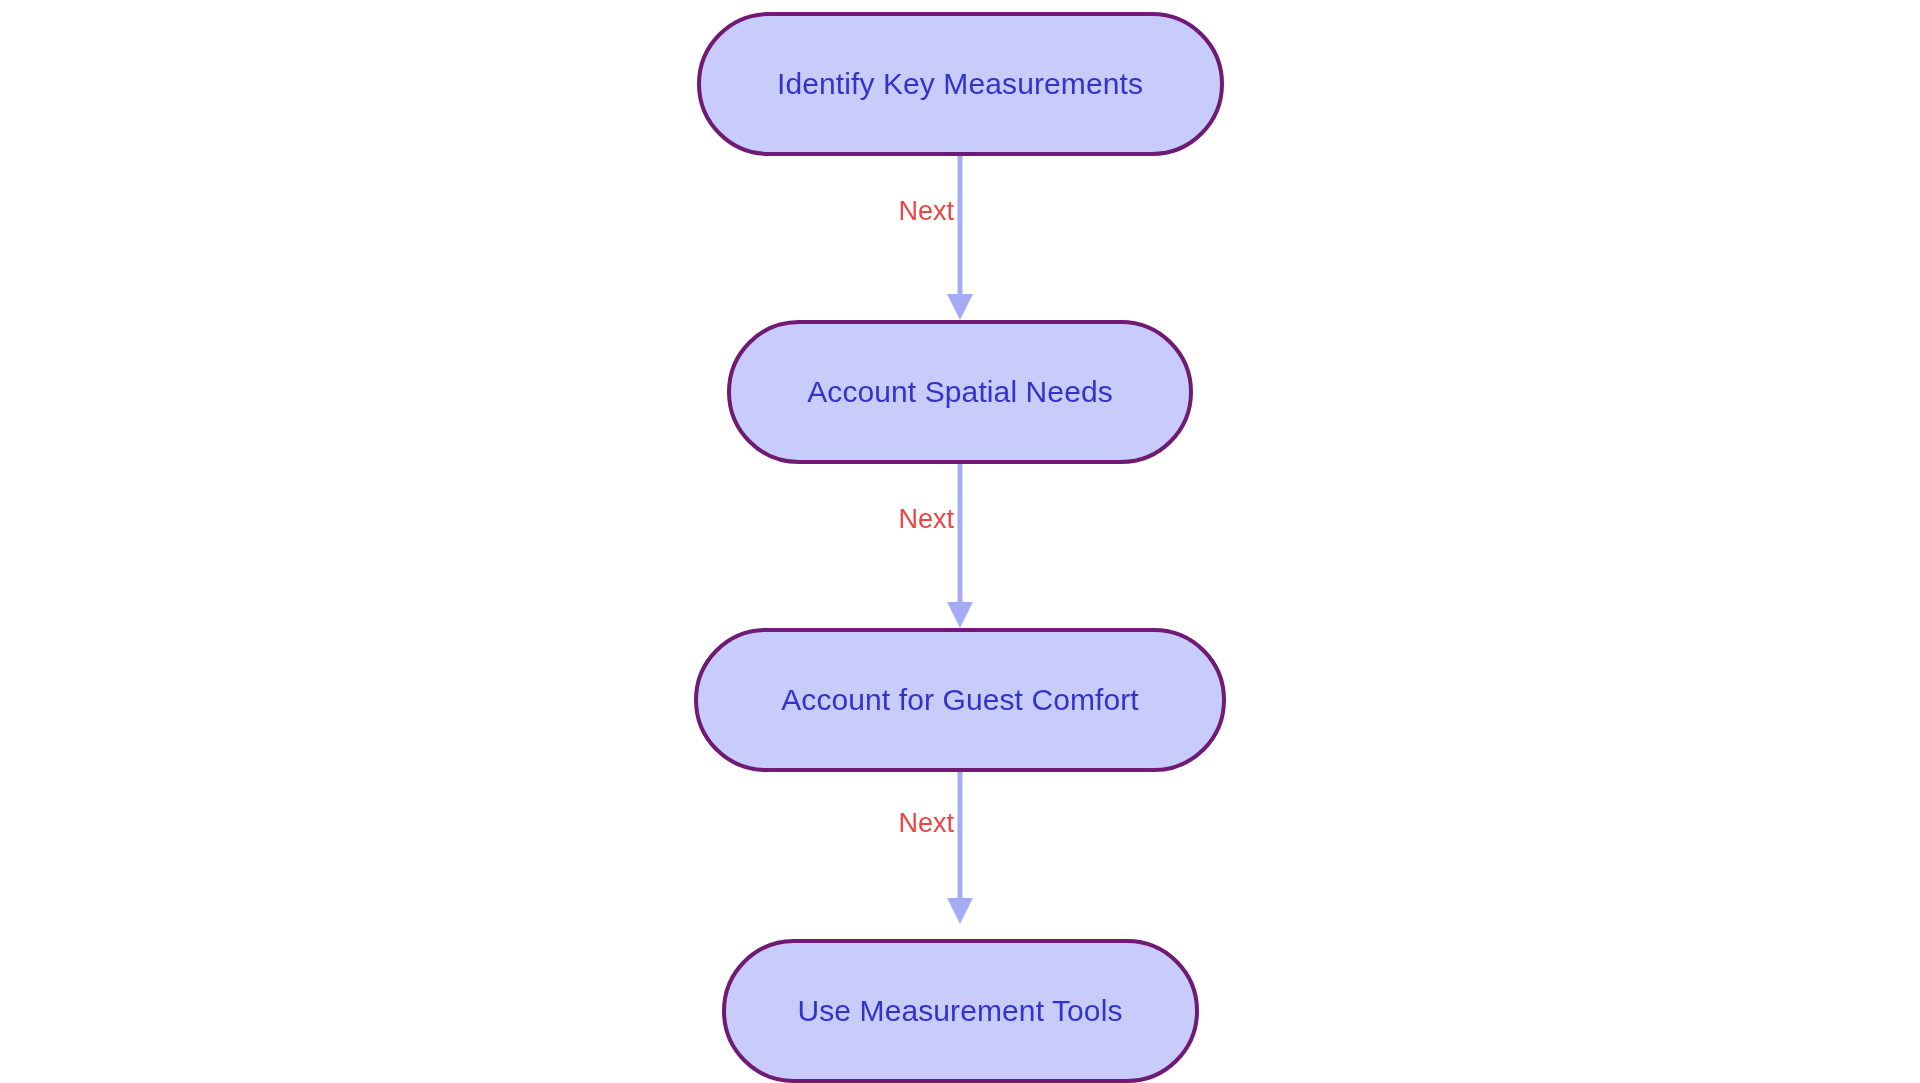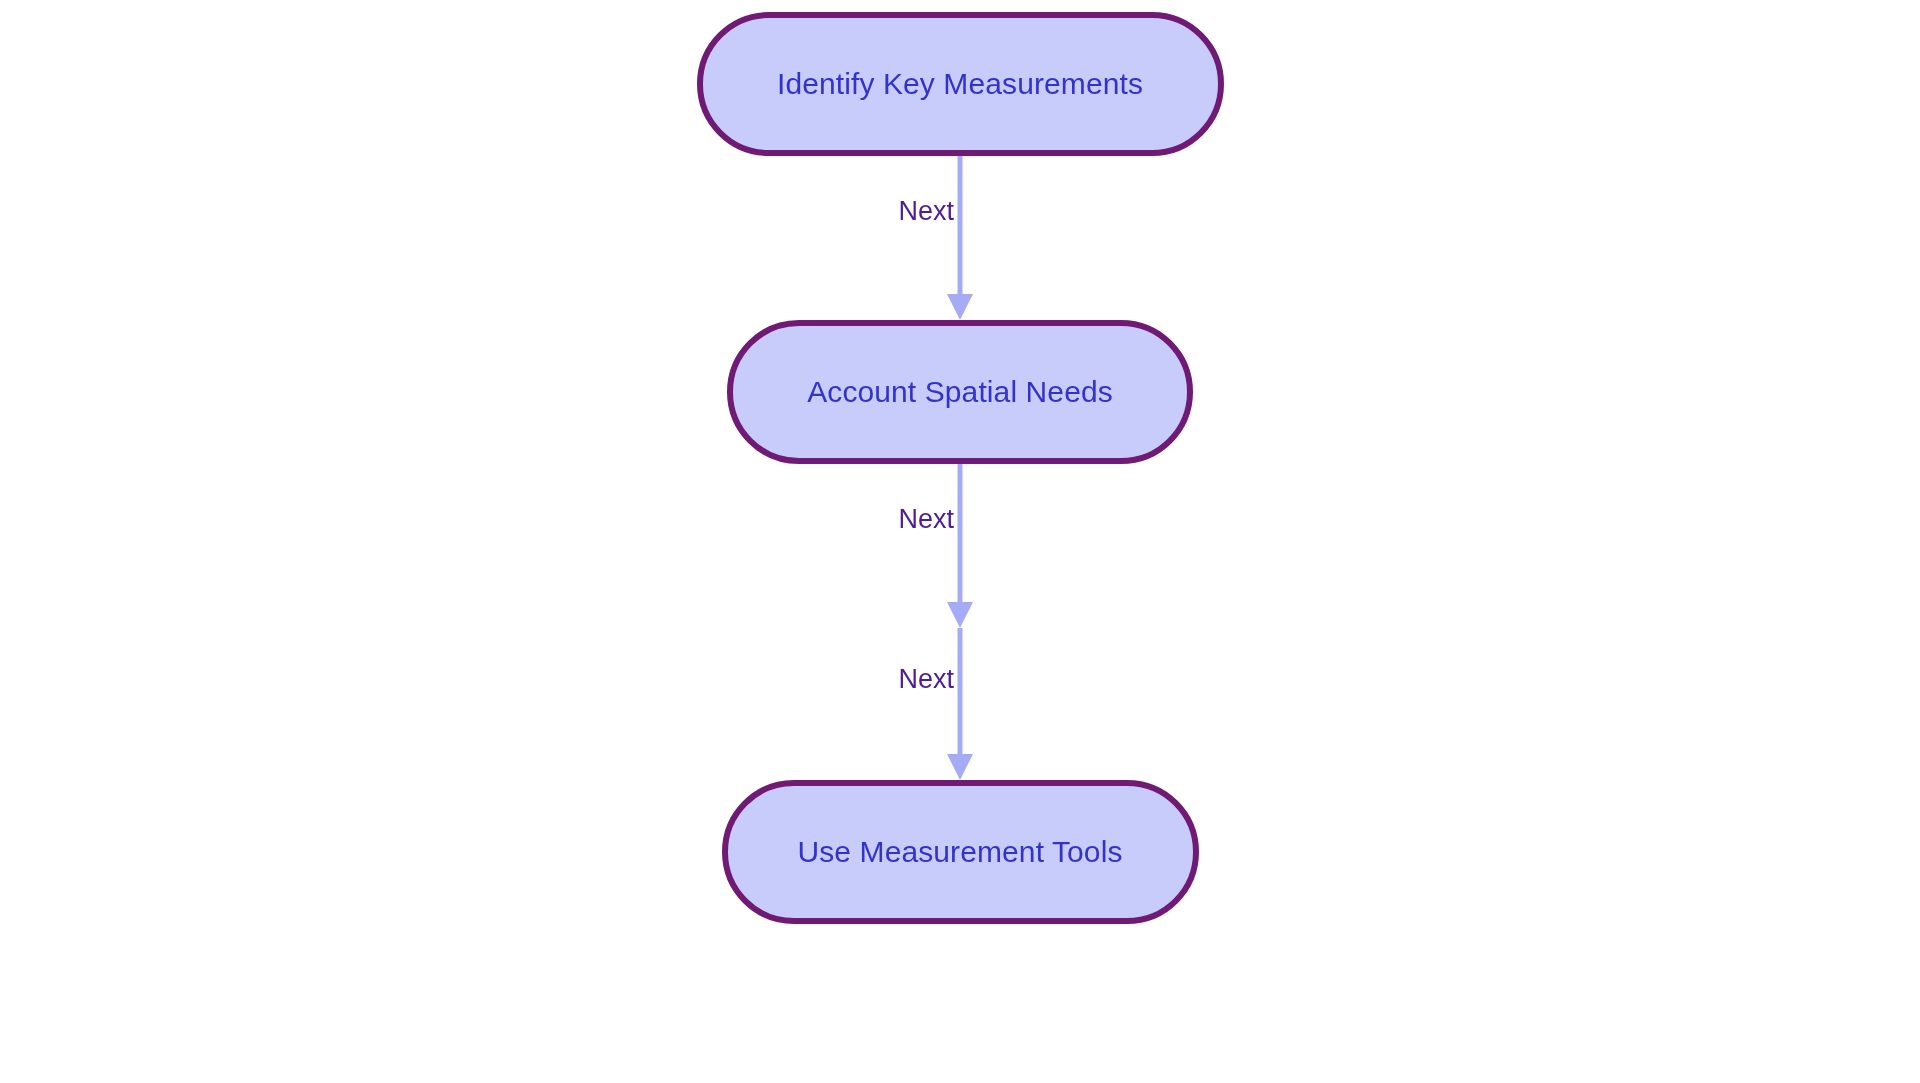--- a/index.html
+++ b/index.html
@@ -34,38 +34,38 @@
     align-items: center;
   }
 
   
   .node {
     box-sizing: border-box;
     display: flex;
     align-items: center;
     justify-content: center;
     background: #c7ccfb;
-    border: 6px solid #701a75;
+    border: 4px solid #701a75;
     border-radius: 9999px;
     height: 144px;
     padding: 0 64px;
     flex: 0 0 auto;
   }
   .node-label {
     color: #3333cc;
     font-size: 30px;
     line-height: 1;
     white-space: nowrap;
     letter-spacing: 0.1px;
   }
 
   .node.n1 { width: 527px; }
   .node.n2 { width: 466px; }
   .node.n3 { width: 532px; }
-  .node.n4 { width: 477px; }
+  .node.n4 { width: 477px; margin-top: 15px; }
 
   
   .connector {
     position: relative;
     width: 240px;
     flex: 0 0 auto;
     display: flex;
     justify-content: center;
   }
   .connector.c1 { height: 164px; }
@@ -96,21 +96,21 @@
   }
   .connector.c1 .connector-arrowhead { top: 138px; }
   .connector.c2 .connector-arrowhead { top: 138px; }
   .connector.c3 .connector-arrowhead { top: 126px; }
 
   .connector-label {
     position: absolute;
     left: 50%;
     transform: translate(-100%, 0);
     margin-left: -6px;
-    color: #4c1d95;
+    color: #ef4444;
     font-size: 27px;
     line-height: 1;
     white-space: nowrap;
   }
   .connector.c1 .connector-label { top: 42px; }
   .connector.c2 .connector-label { top: 42px; }
   .connector.c3 .connector-label { top: 38px; }
 
   
   .top-spacer { height: 12px; flex: 0 0 auto; }
@@ -136,20 +136,23 @@
     <div class="node n2">
       <span class="node-label">Account Spatial Needs</span>
     </div>
 
     <div class="connector c2">
       <div class="connector-line"></div>
       <div class="connector-arrowhead"></div>
       <span class="connector-label">Next</span>
     </div>
 
+    <div class="node n3">
+      <span class="node-label">Account for Guest Comfort</span>
+    </div>
 
     <div class="connector c3">
       <div class="connector-line"></div>
       <div class="connector-arrowhead"></div>
       <span class="connector-label">Next</span>
     </div>
 
     <div class="node n4">
       <span class="node-label">Use Measurement Tools</span>
     </div>

